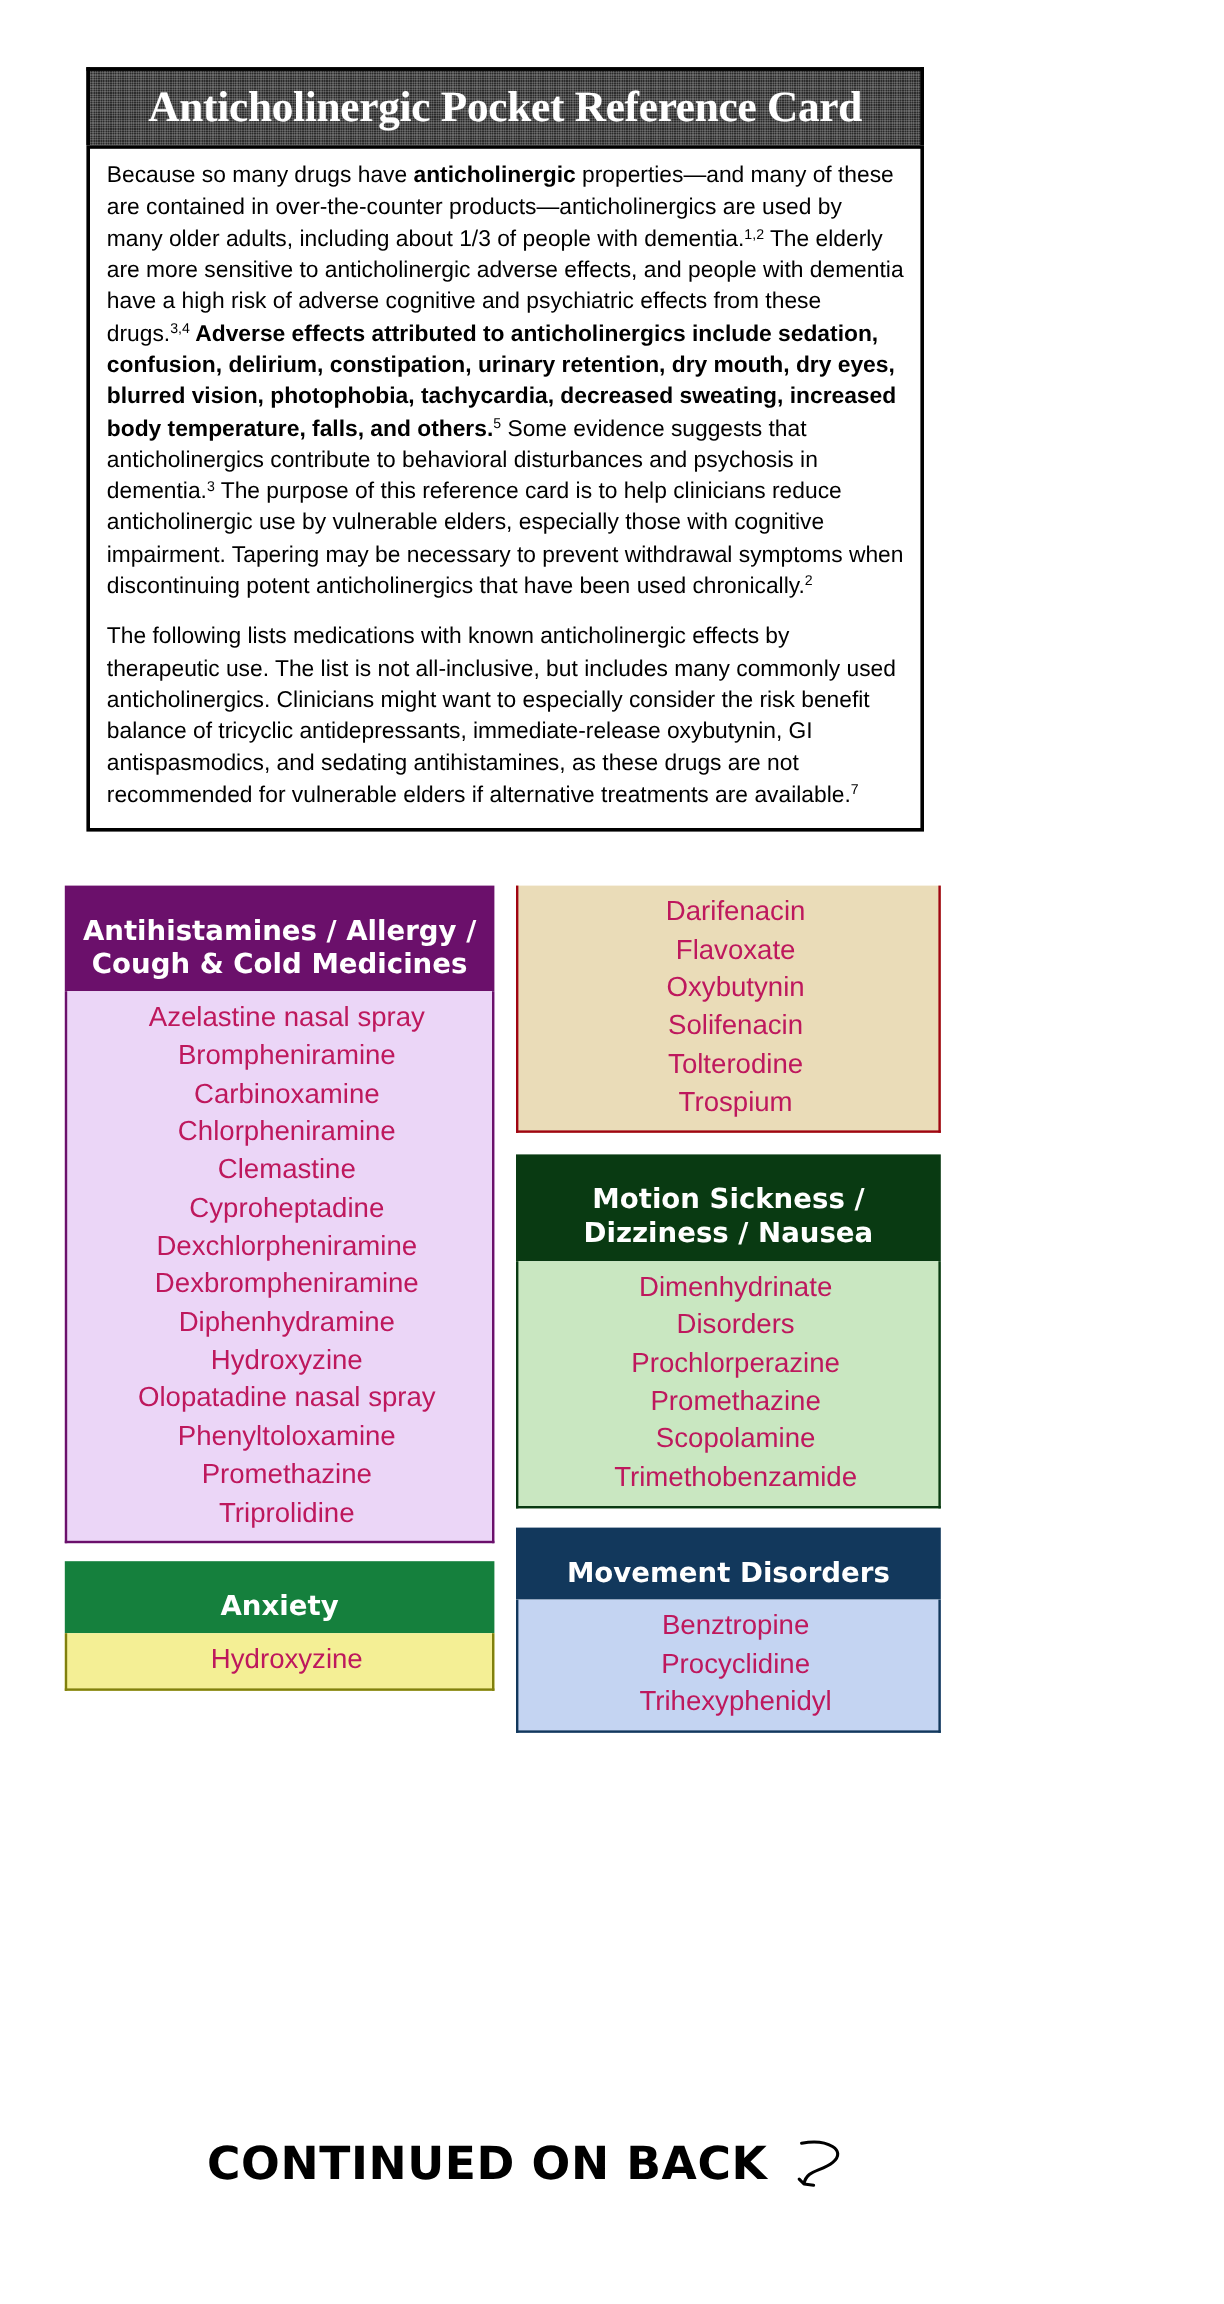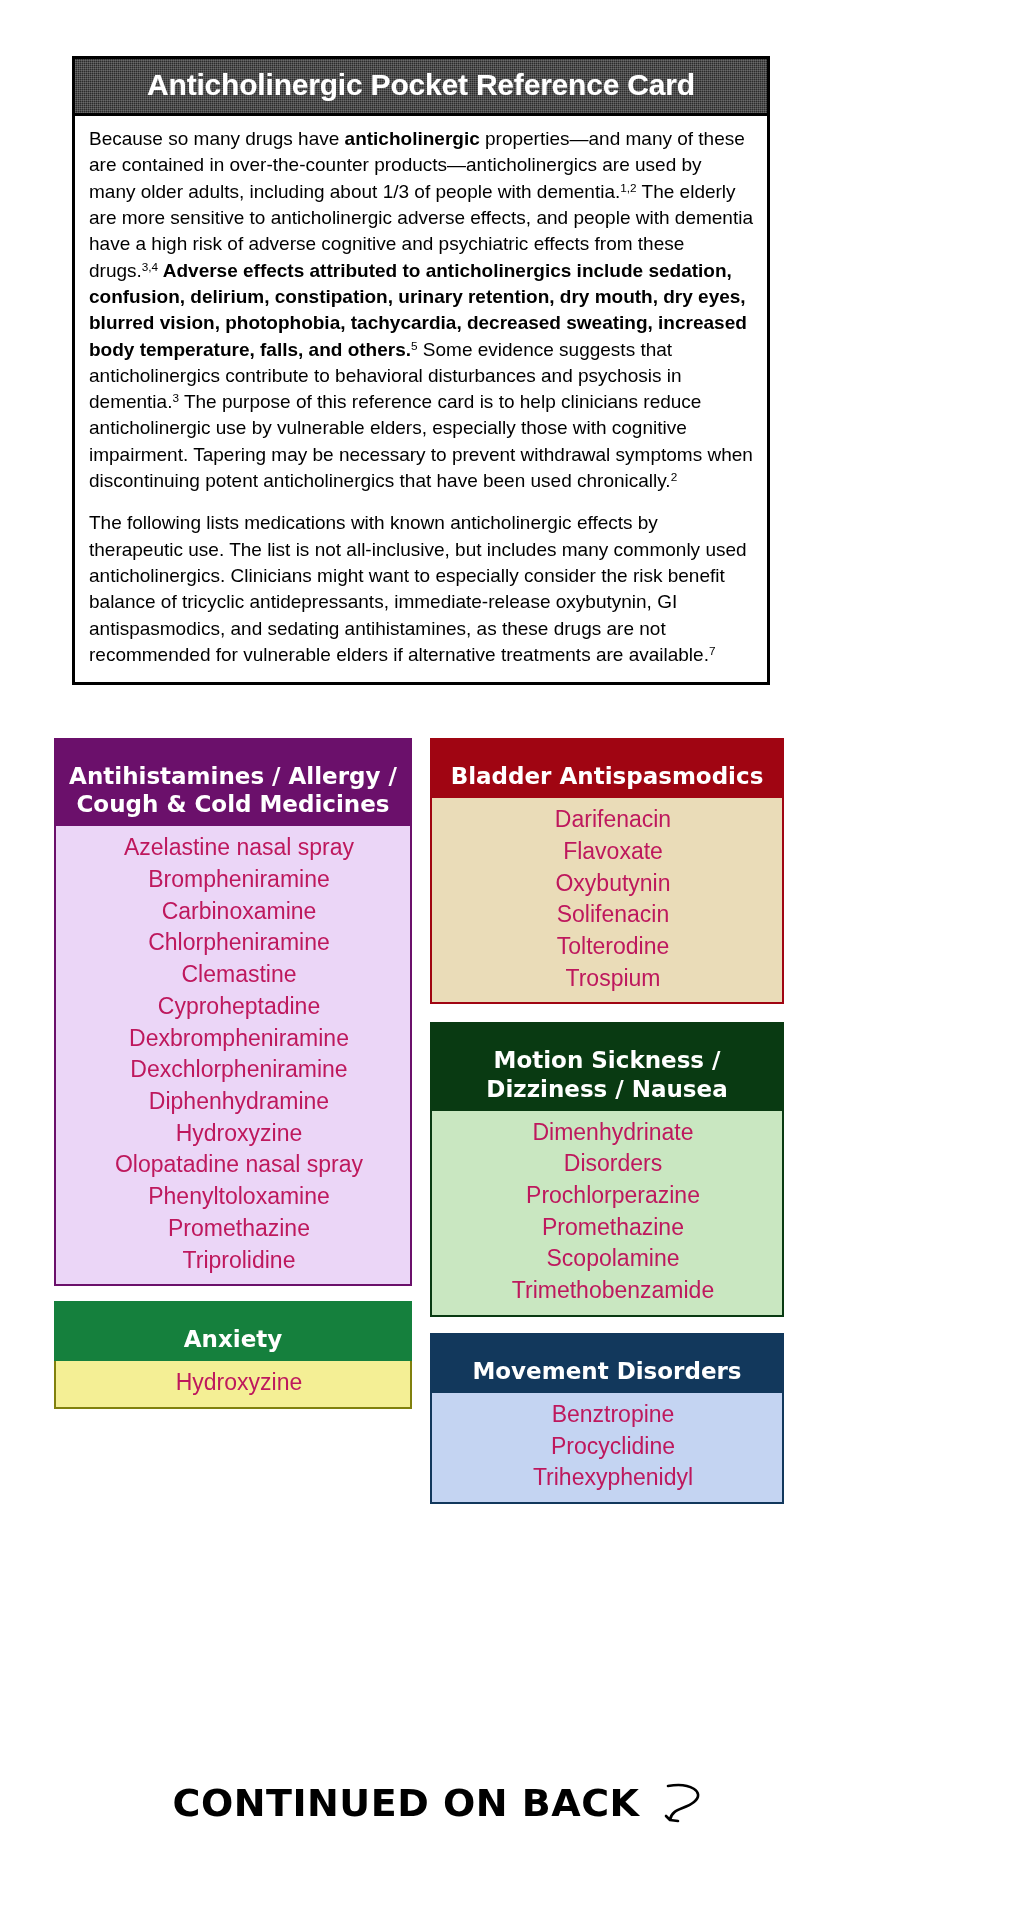--- a/index.html
+++ b/index.html
@@ -27,23 +27,23 @@
     background-image:
       repeating-linear-gradient(0deg, rgba(255,255,255,0.16) 0px, rgba(255,255,255,0.16) 1px, transparent 1px, transparent 2px),
       repeating-linear-gradient(90deg, rgba(255,255,255,0.16) 0px, rgba(255,255,255,0.16) 1px, transparent 1px, transparent 2px);
     border: 3px solid #000000;
     border-bottom: none;
     padding: 9px 0 11px 0;
     text-align: center;
   }
   #card-title-bar .title-text {
     color: #ffffff;
-    font-family: Liberation Sans, sans-serif;
+    font-family: Liberation Serif, serif;
     font-weight: bold;
-    font-size: 30px;
+    font-size: 36px;
     letter-spacing: -0.2px;
     text-shadow: 0 0 1px rgba(255,255,255,0.4);
     text-align: center;
   }
 
   #card-body {
     border: 3px solid #000000;
     background: #ffffff;
     padding: 10px 14px 14px 14px;
   }
@@ -186,22 +186,22 @@
 
     <div class="dbox" id="box-antihistamines">
       <div class="dbox-header">Antihistamines / Allergy / Cough &amp; Cold Medicines</div>
       <div class="dbox-list">
           <div class="drug">Azelastine nasal spray</div>
           <div class="drug">Brompheniramine</div>
           <div class="drug">Carbinoxamine</div>
           <div class="drug">Chlorpheniramine</div>
           <div class="drug">Clemastine</div>
           <div class="drug">Cyproheptadine</div>
+          <div class="drug">Dexchlorpheniramine</div>
           <div class="drug">Dexbrompheniramine</div>
-          <div class="drug">Dexchlorpheniramine</div>
           <div class="drug">Diphenhydramine</div>
           <div class="drug">Hydroxyzine</div>
           <div class="drug">Olopatadine nasal spray</div>
           <div class="drug">Phenyltoloxamine</div>
           <div class="drug">Promethazine</div>
           <div class="drug">Triprolidine</div>
         </div>
     </div>
 
     <div class="dbox" id="box-anxiety">
@@ -209,21 +209,20 @@
       <div class="dbox-list">
           <div class="drug">Hydroxyzine</div>
         </div>
     </div>
 
   </div>
 
   <div class="col-right">
 
     <div class="dbox" id="box-bladder">
-      <div class="dbox-header">Bladder Antispasmodics</div>
       <div class="dbox-list">
           <div class="drug">Darifenacin</div>
           <div class="drug">Flavoxate</div>
           <div class="drug">Oxybutynin</div>
           <div class="drug">Solifenacin</div>
           <div class="drug">Tolterodine</div>
           <div class="drug">Trospium</div>
         </div>
     </div>
 

